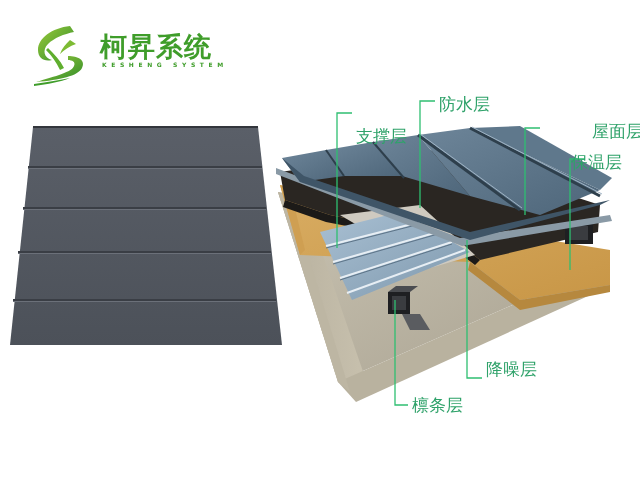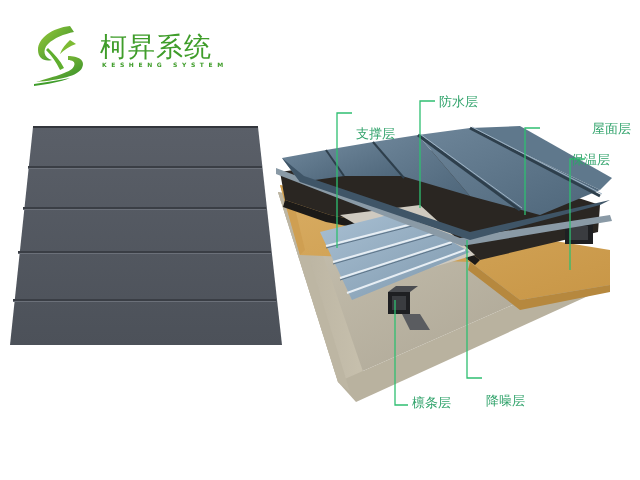--- a/index.html
+++ b/index.html
@@ -1,22 +1,22 @@
 <!DOCTYPE html>
 <html><head>
 <meta charset="utf-8">
 <style>
   html, body { margin:0; padding:0; background:#ffffff; }
   body { width:640px; height:480px; position:relative; overflow:hidden; font-family:"DejaVu Sans", sans-serif; }
   .abs { position:absolute; }
   #logo { left:30px; top:20px; width:200px; height:70px; }
-  .brand-cn { left:100px; top:29px; font-family:"DejaVu Sans", sans-serif; font-weight:normal; font-size:27px; color:#3f9d2a; letter-spacing:1px; white-space:nowrap; }
+  .brand-cn { left:100px; top:29px; font-family:"DejaVu Sans", sans-serif; font-weight:bold; font-size:27px; color:#3f9d2a; letter-spacing:1px; white-space:nowrap; }
   .brand-en { left:102px; top:61px; font-family:"DejaVu Sans", sans-serif; font-weight:bold; font-size:6px; color:#3f9d2a; letter-spacing:4.6px; white-space:nowrap; }
   svg { position:absolute; left:0; top:0; }
-  .lbl { position:absolute; font-family:Liberation Mono, monospace; font-size:13px; color:#2fa26a; white-space:nowrap;text-align:center; }
+  .lbl { position:absolute; font-family:Liberation Mono, monospace; font-size:17px; color:#2fa26a; white-space:nowrap;text-align:center; }
 </style>
 </head>
 <body>
 
 <div id="logo" class="abs">
   <svg width="70" height="70" viewBox="0 0 70 70">
     <defs>
       <linearGradient id="lg1" x1="0" y1="0" x2="1" y2="1">
         <stop offset="0" stop-color="#9ccb3b"></stop>
         <stop offset="1" stop-color="#2e8b2a"></stop>
@@ -132,14 +132,14 @@
     <polyline points="570,270 570,159 585,159"></polyline>
     <polyline points="467,240 467,378 482,378"></polyline>
     <polyline points="395,300 395,405 408,405"></polyline>
   </g>
 </svg>
 
 <div class="lbl" style="left:356px;top:105px;margin-top:20px;">支撑层</div>
 <div class="lbl" style="left:439px;top:93px;">防水层</div>
 <div class="lbl" style="left:544px;top:120px;margin-left:48px;">屋面层</div>
 <div class="lbl" style="left:571px;top:151px;">保温层</div>
-<div class="lbl" style="left:486px;top:392px;">降噪层</div>
+<div class="lbl" style="left:486px;top:358px;">降噪层</div>
 <div class="lbl" style="left:412px;top:394px;">檩条层</div>
 
 </body></html>

